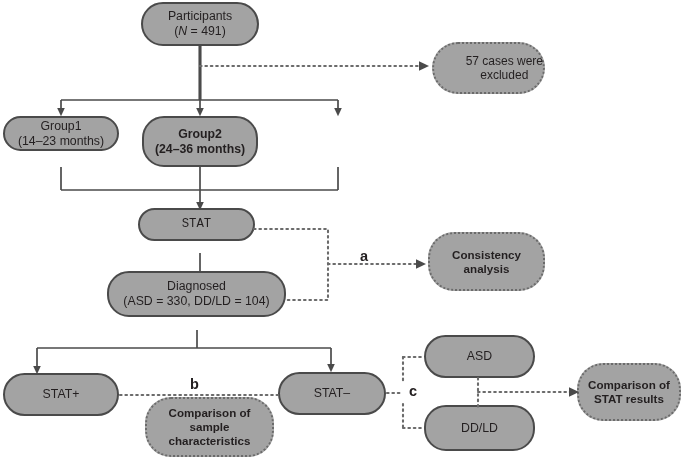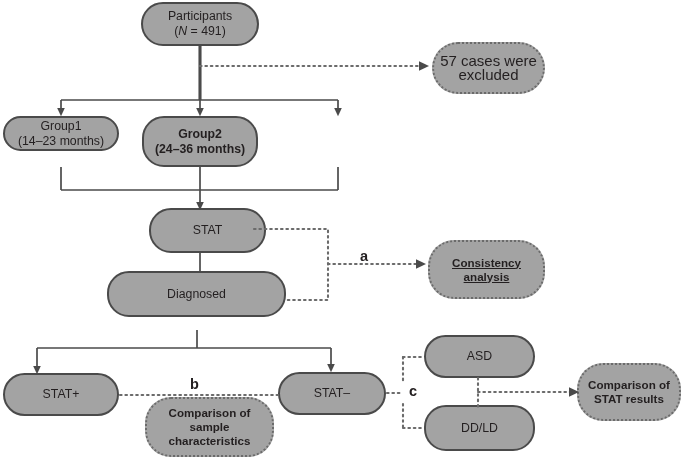--- a/index.html
+++ b/index.html
@@ -35,21 +35,22 @@
   .dotted {
     border: 2.3px dotted #6b6b6b;
     border-radius: 26px;
     font-size: 11.6px;
     line-height: 14px;
     font-weight: bold;
     z-index: 4;
   }
   .dotted.plain {
     font-weight: normal;
-    font-size: 15px;
+    font-size: 12px;
+    justify-content: flex-end;
   }
   .ital {
     font-style: italic;
   }
   .tag {
     position: absolute;
     font-weight: bold;
     font-size: 14.5px;
     color: #231f20;
     z-index: 6;
@@ -143,31 +144,32 @@
   </div>
 
   <div class="node solid" style="left:142px; top:116px; width:116px; height:51px;font-weight:bold;">
     <div>
       <span>Group2</span><br>
       <span>(24–36 months)</span>
     </div>
   </div>
 
 
-  <div class="node solid" style="left:149px; top:208px; width:117px; height:45px;">
+  <div class="node solid" style="left:138px; top:208px; width:117px; height:33px;font-family:Liberation Mono, monospace;">
     <span>STAT</span>
   </div>
 
   <div class="node solid" style="left:107px; top:271px; width:179px; height:46px;">
     <div>
       <span>Diagnosed</span><br>
-    </div>
-  </div>
-
-  <div class="node dotted" style="left:428px; top:240px; width:117px; height:59px;text-decoration:underline;">
+      <span>(ASD = 330, DD/LD = 104)</span>
+    </div>
+  </div>
+
+  <div class="node dotted" style="left:428px; top:232px; width:117px; height:59px;">
     <div>
       <span>Consistency</span><br>
       <span>analysis</span>
     </div>
   </div>
 
   <div class="node solid" style="left:3px; top:373px; width:116px; height:43px;">
     <span>STAT+</span>
   </div>
 

